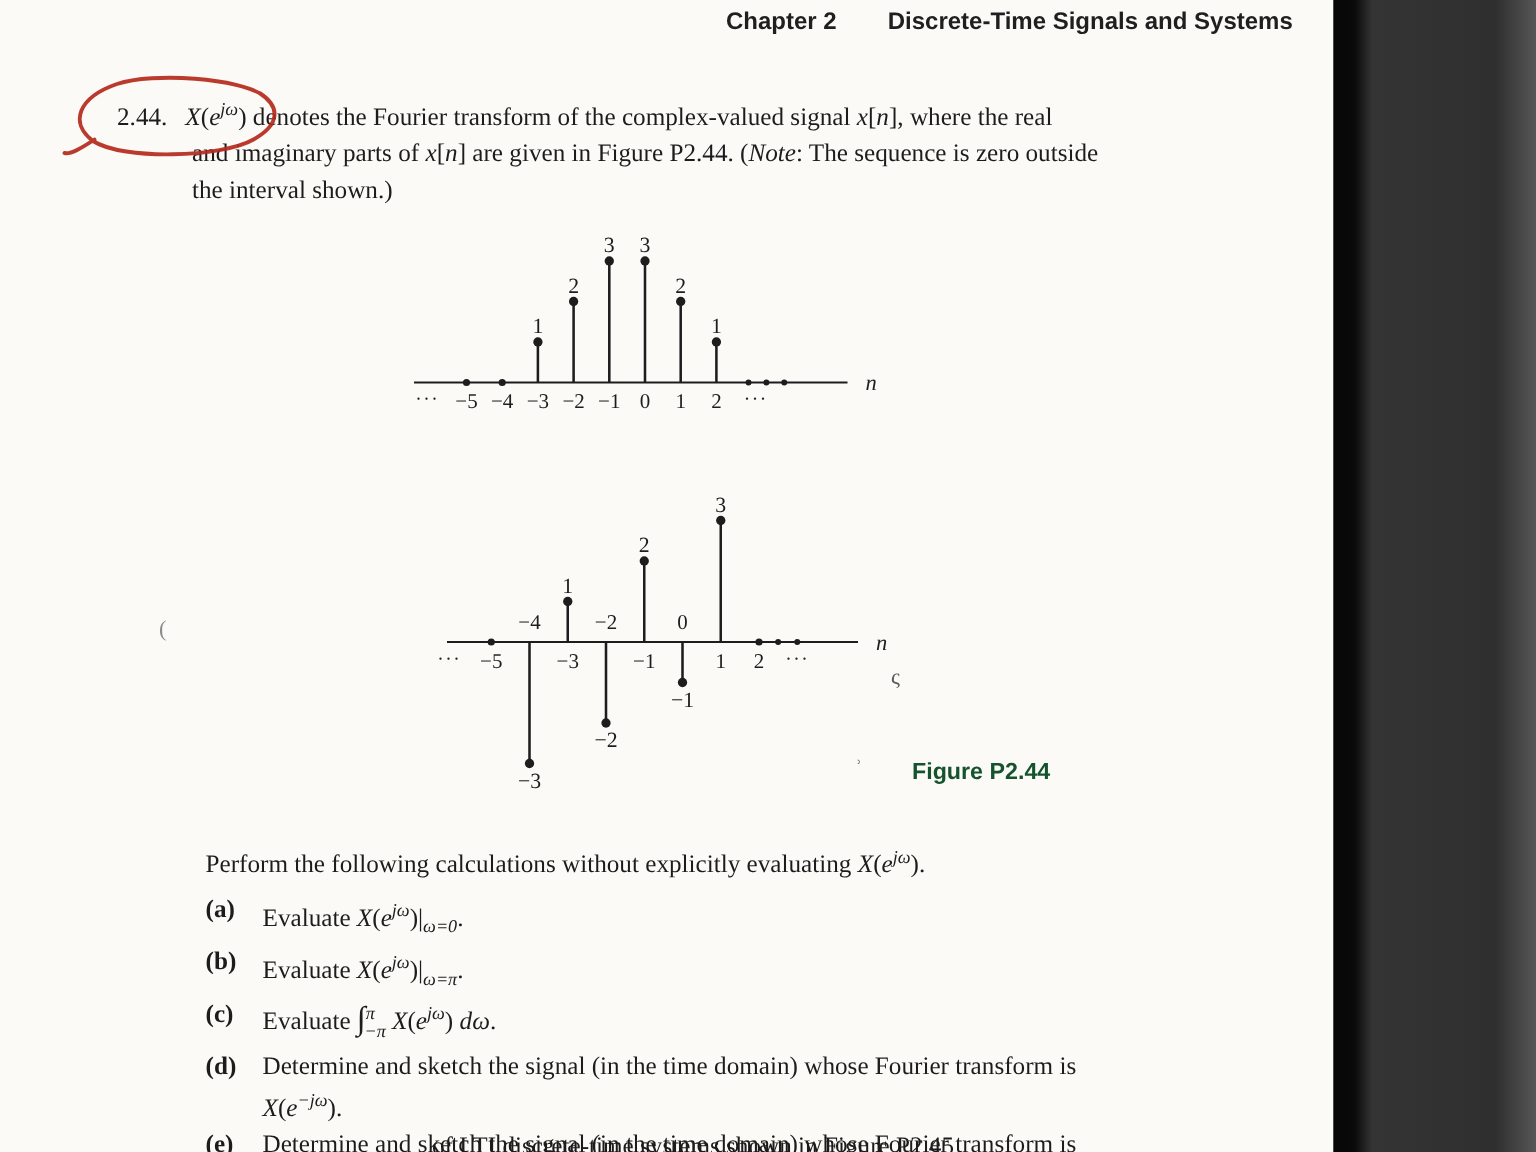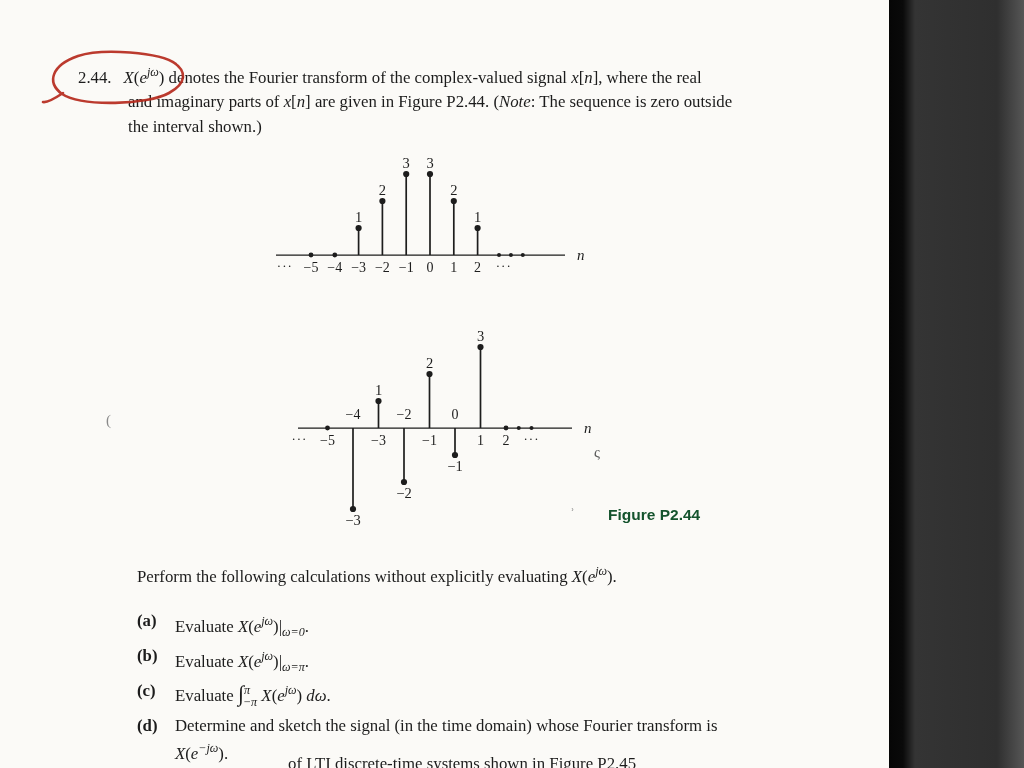--- a/index.html
+++ b/index.html
@@ -15,32 +15,36 @@
   .pnum{font-weight:normal;margin-right:12px}
   .it{font-style:italic}
   .bd{font-weight:normal}
   sup,sub{font-size:0.72em}
   sup+sub{margin-left:-7px}
   .int{font-size:1.3em;line-height:0}
   svg.stem{position:absolute}
   .fig-caption{position:absolute;left:608px;top:506px;font-family:"Liberation Sans",sans-serif;
     font-weight:bold;font-size:15.5px;color:#14532d}
   .tasks{position:absolute;left:137px;top:560px;width:745px;font-size:16.8px;line-height:22.8px}
-  .task-lead{margin-bottom:22px}
+  .task-lead{margin-bottom:7px}
   .task-item{position:relative;padding-left:38px;margin-top:1px}
   .task-label{position:absolute;left:0;font-weight:bold}
   .footer-cut{position:absolute;left:288px;top:754px;font-size:16.8px;white-space:nowrap}
   .annot{position:absolute;left:40px;top:46px;pointer-events:none}
   .artifact{position:absolute;font-size:15px}
 </style>
 </head>
 <body>
 
 <div class="page">
 
+  <div class="running-head">
+    <span>Chapter 2</span>
+    <span>Discrete-Time Signals and Systems</span>
+  </div>
 
   <div class="problem">
     <div class="problem-para">
       <span class="pnum">2.44.</span><span><span class="it">X</span><span>(</span><span class="it">e</span><sup class="it">jω</sup><span>) denotes the Fourier transform of the complex-valued signal </span><span class="it">x</span><span>[</span><span class="it">n</span><span>], where the real</span><br><span>and imaginary parts of </span><span class="it">x</span><span>[</span><span class="it">n</span><span>] are given in Figure P2.44. (</span><span class="it">Note</span><span>: The sequence is zero outside</span><br><span>the interval shown.)</span></span>
     </div>
   </div>
 
   <svg class="annot" width="160" height="75" viewBox="0 0 160 75">
     <path d="M 136 18 C 120 6, 62 2, 38 10 C 12 19, 6 36, 22 48 C 42 61, 108 59, 129 47 C 147 37, 147 25, 133 16
              M 23 47 C 14 53, 7 57, 3 56" fill="none" stroke-width="2.6" stroke-linecap="round" opacity="0.92" stroke="#b5291c"></path>

